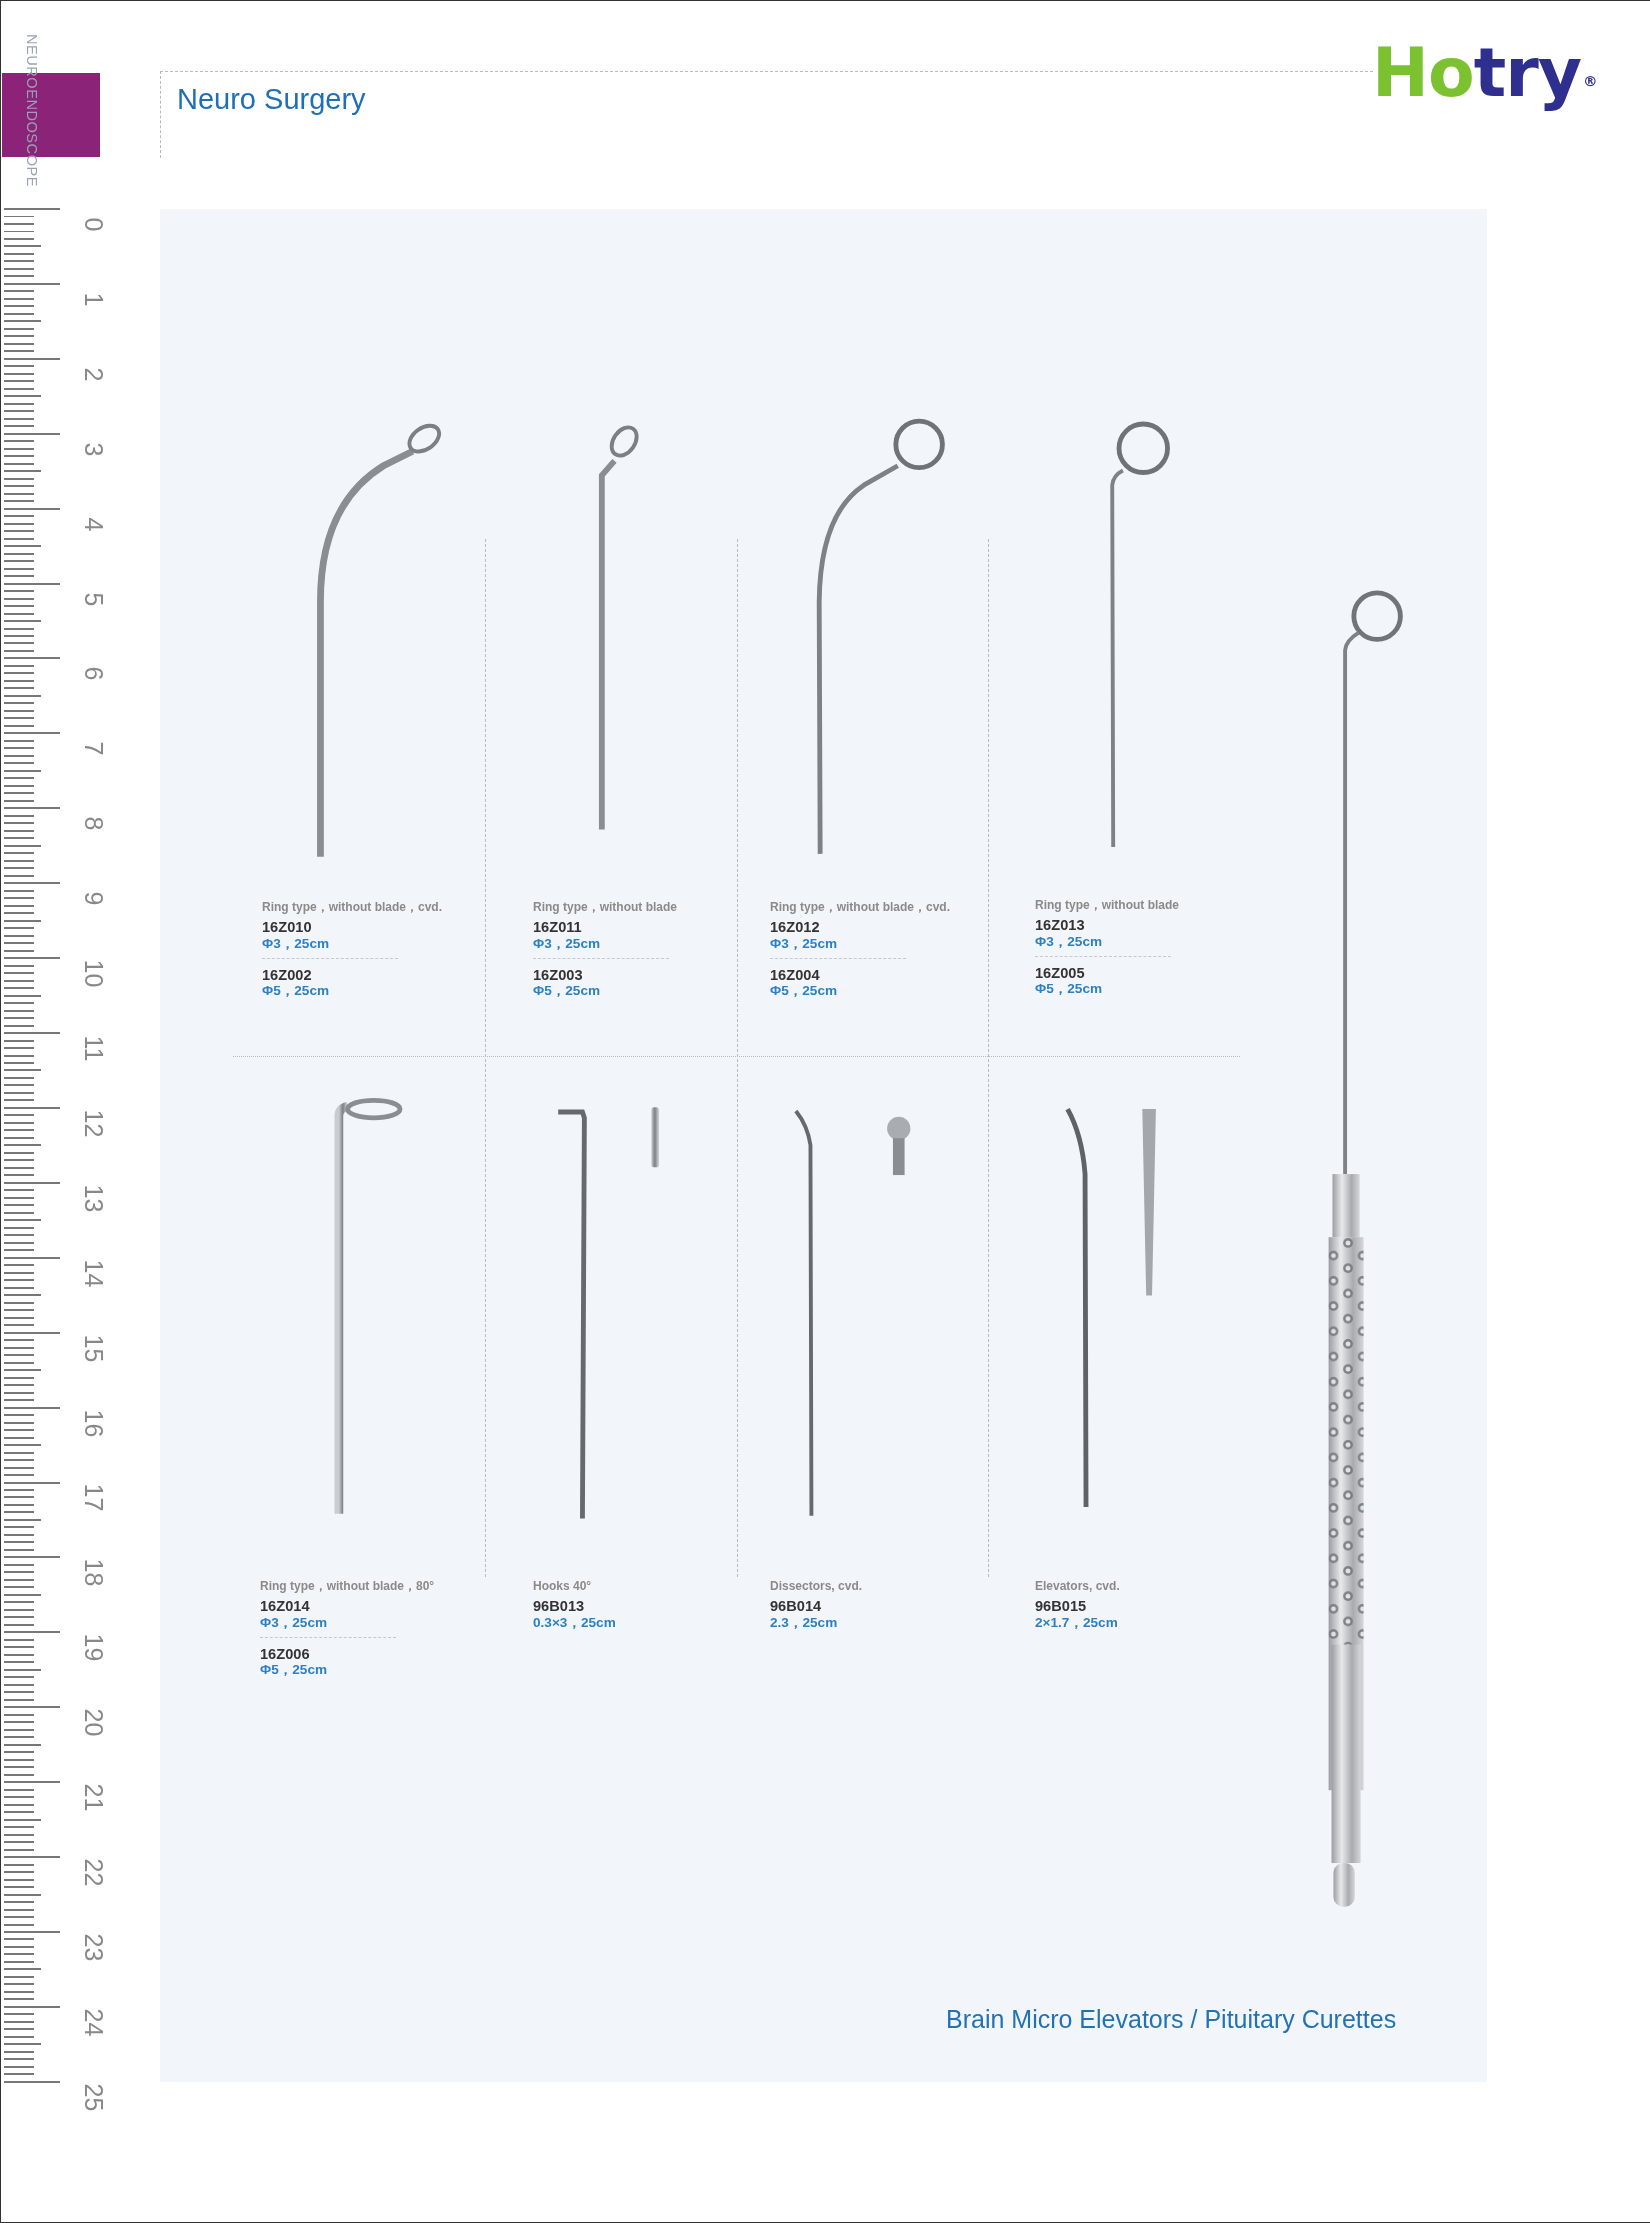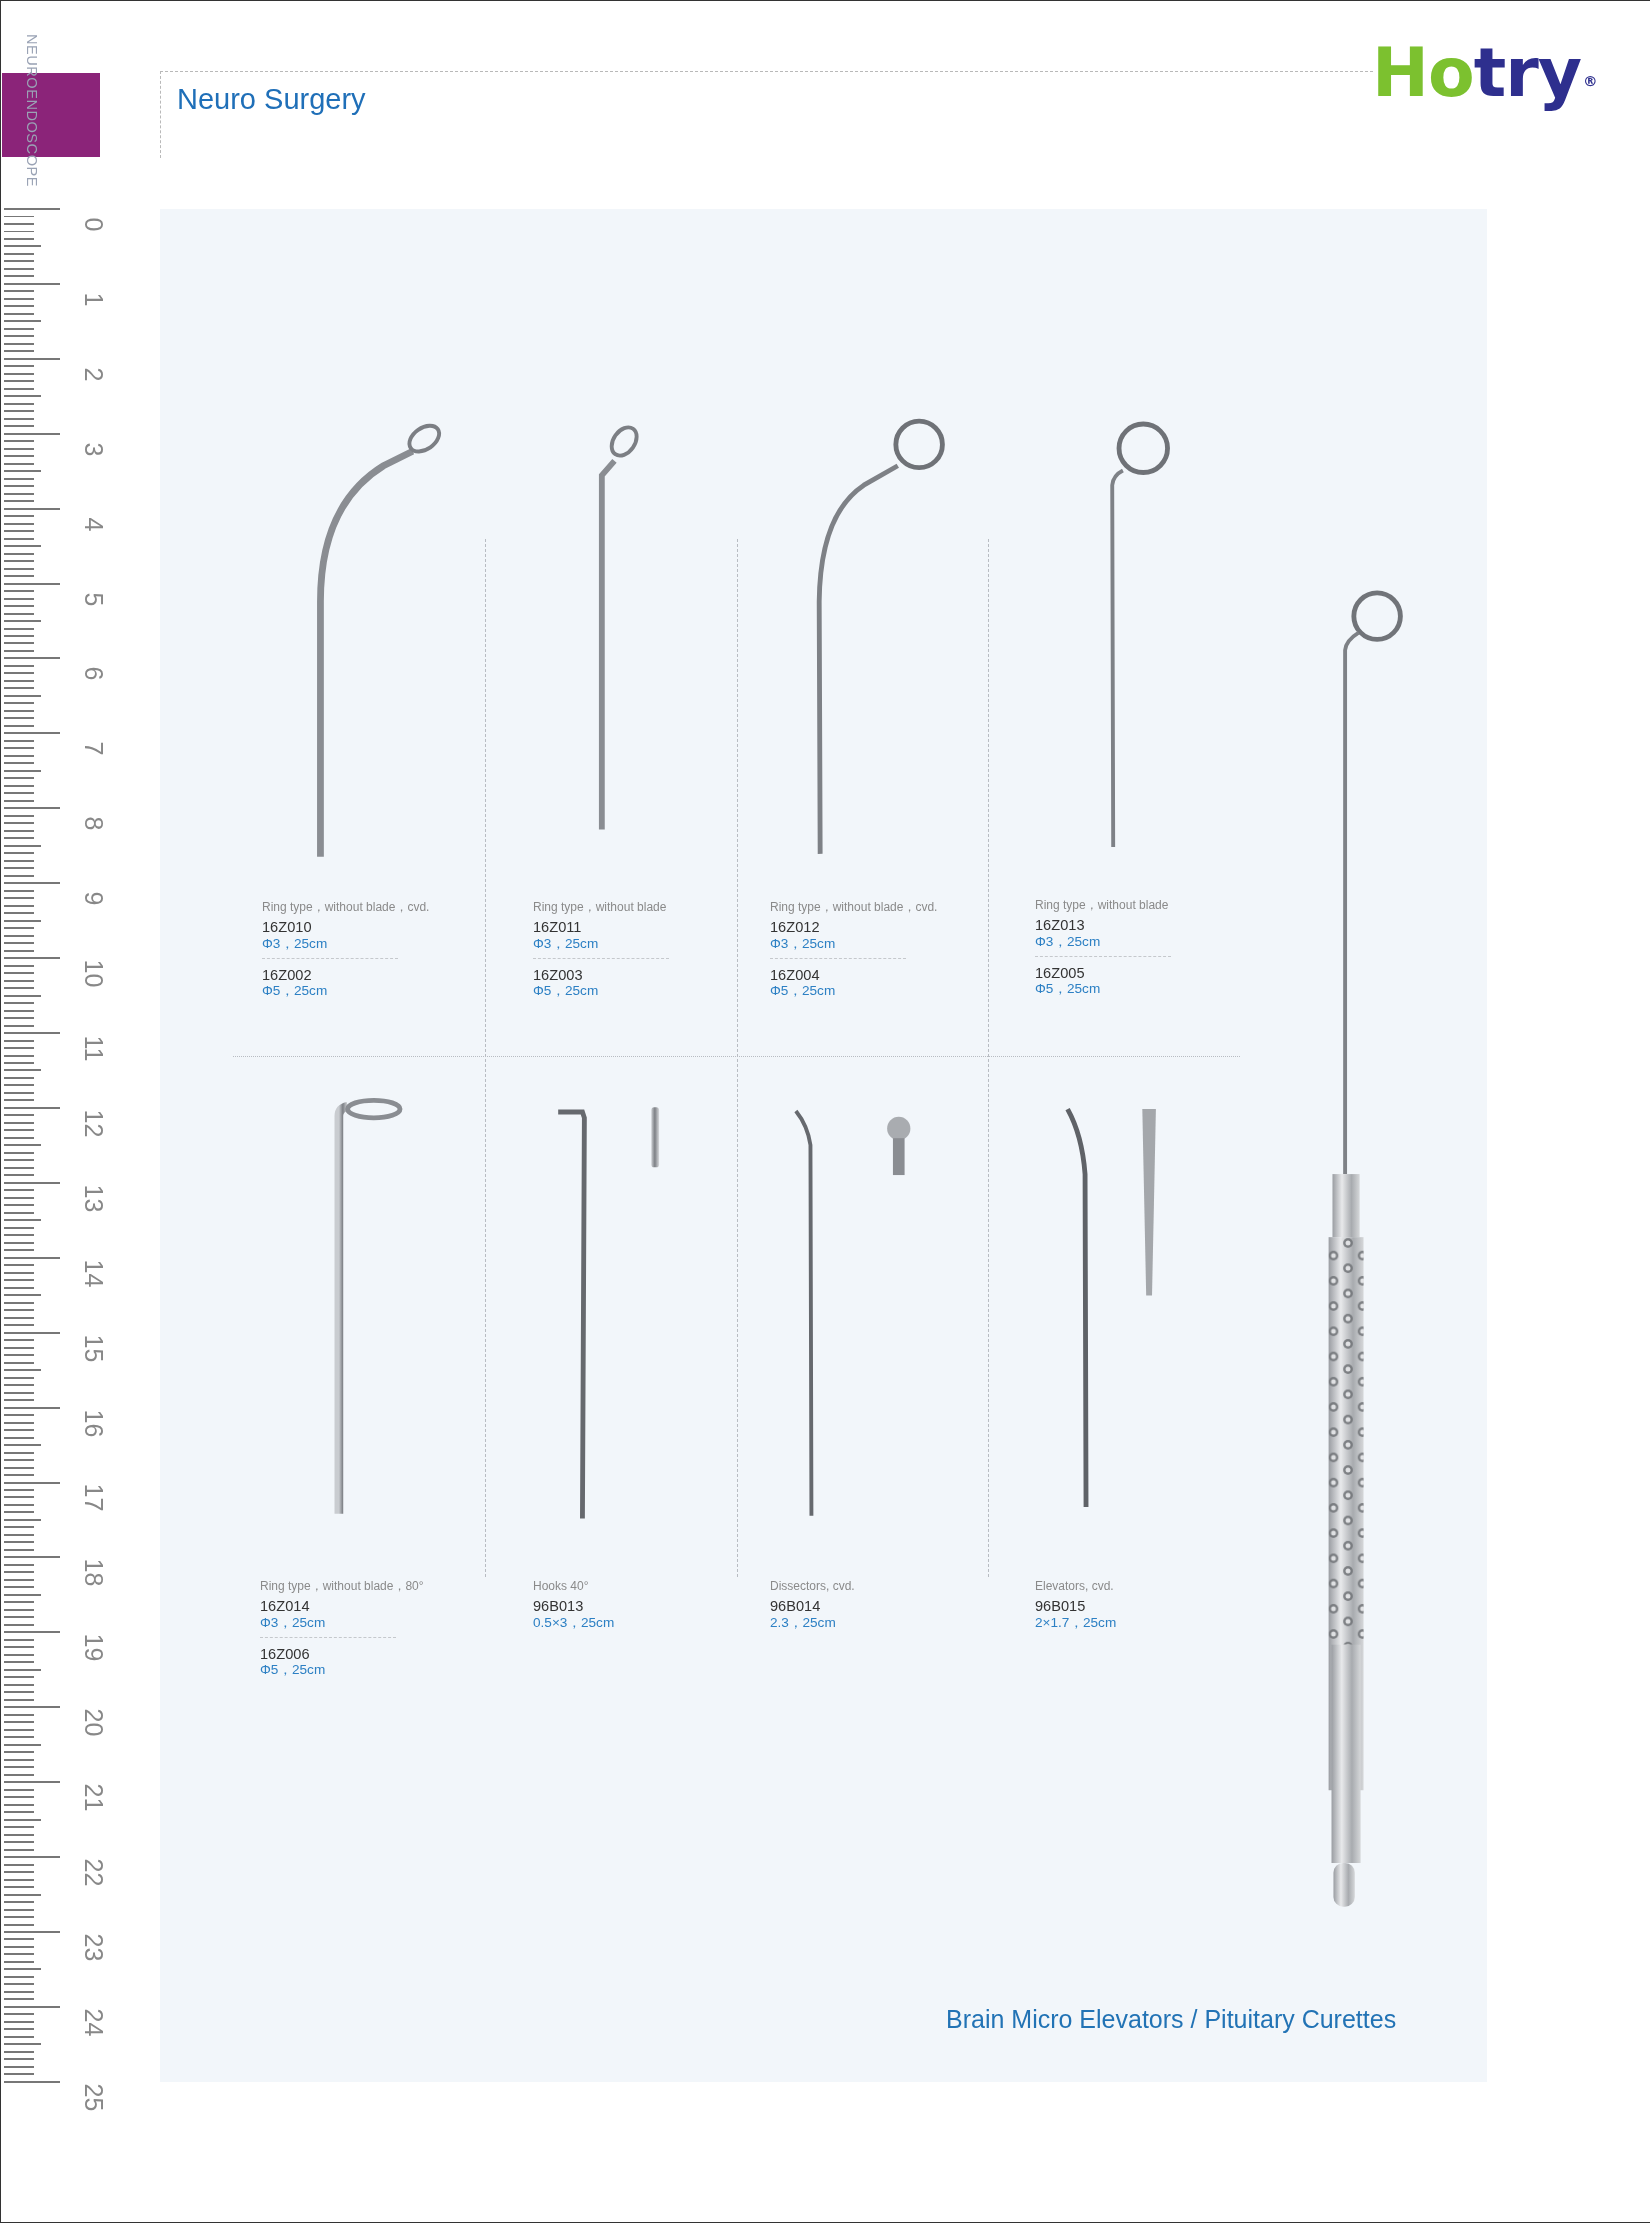--- a/index.html
+++ b/index.html
@@ -27,21 +27,21 @@
   .logo .ho { color: #7cc12f; }
   .logo .try { color: #2e2f8e; }
   .logo .reg { position: absolute; right: -15.5px; top: 7.8px; font-size: 14.6px; color: #2e2f8e; }
 
   
   .panel { position: absolute; left: 160px; top: 209px; width: 1327px; height: 1873px; background: #f2f6fa; }
 
   .vdiv { position: absolute; width: 0; border-left: 1.9px dashed #b8bcc2; }
   .hdiv { position: absolute; height: 0; border-top: 1.9px dotted #b8bcc2; }
 
-  .item { position: absolute; width: 233px; }
+  .item { position: absolute; width: 233px; font-weight: bold; }
   .desc { font-size: 12px; color: #8a8a8a; line-height: 15.5px; white-space: nowrap; }
   .code { font-size: 14.6px; color: #333; line-height: 16.5px; margin-top: 3.9px; }
   .spec { font-size: 13.6px; color: #2d80c4; line-height: 15.5px; }
   .sep { width: 136px; border-top: 1.9px dashed #c5c8cc; margin: 6.8px 0 7.8px; }
 
   .instr { position: absolute; left: 0; top: 0; overflow: visible; }
 
   .footer-title { position: absolute; left: 946px; top: 2005px; font-size: 25px; color: #2273b5; white-space: nowrap; }
 </style>
 </head>
@@ -462,21 +462,21 @@
   <div class="code">16Z014</div>
   <div class="spec">Φ3，25cm</div>
   <div class="sep"></div>
   <div class="code">16Z006</div>
   <div class="spec">Φ5，25cm</div>
 </div>
 
 <div class="item" style="left:533px; top:1579px;">
   <div class="desc">Hooks 40°</div>
   <div class="code">96B013</div>
-  <div class="spec">0.5×3，25cm</div>
+  <div class="spec">0.3×3，25cm</div>
 </div>
 
 <div class="item" style="left:770px; top:1579px;">
   <div class="desc">Dissectors, cvd.</div>
   <div class="code">96B014</div>
   <div class="spec">2.3，25cm</div>
 </div>
 
 <div class="item" style="left:1035px; top:1579px;">
   <div class="desc">Elevators, cvd.</div>

